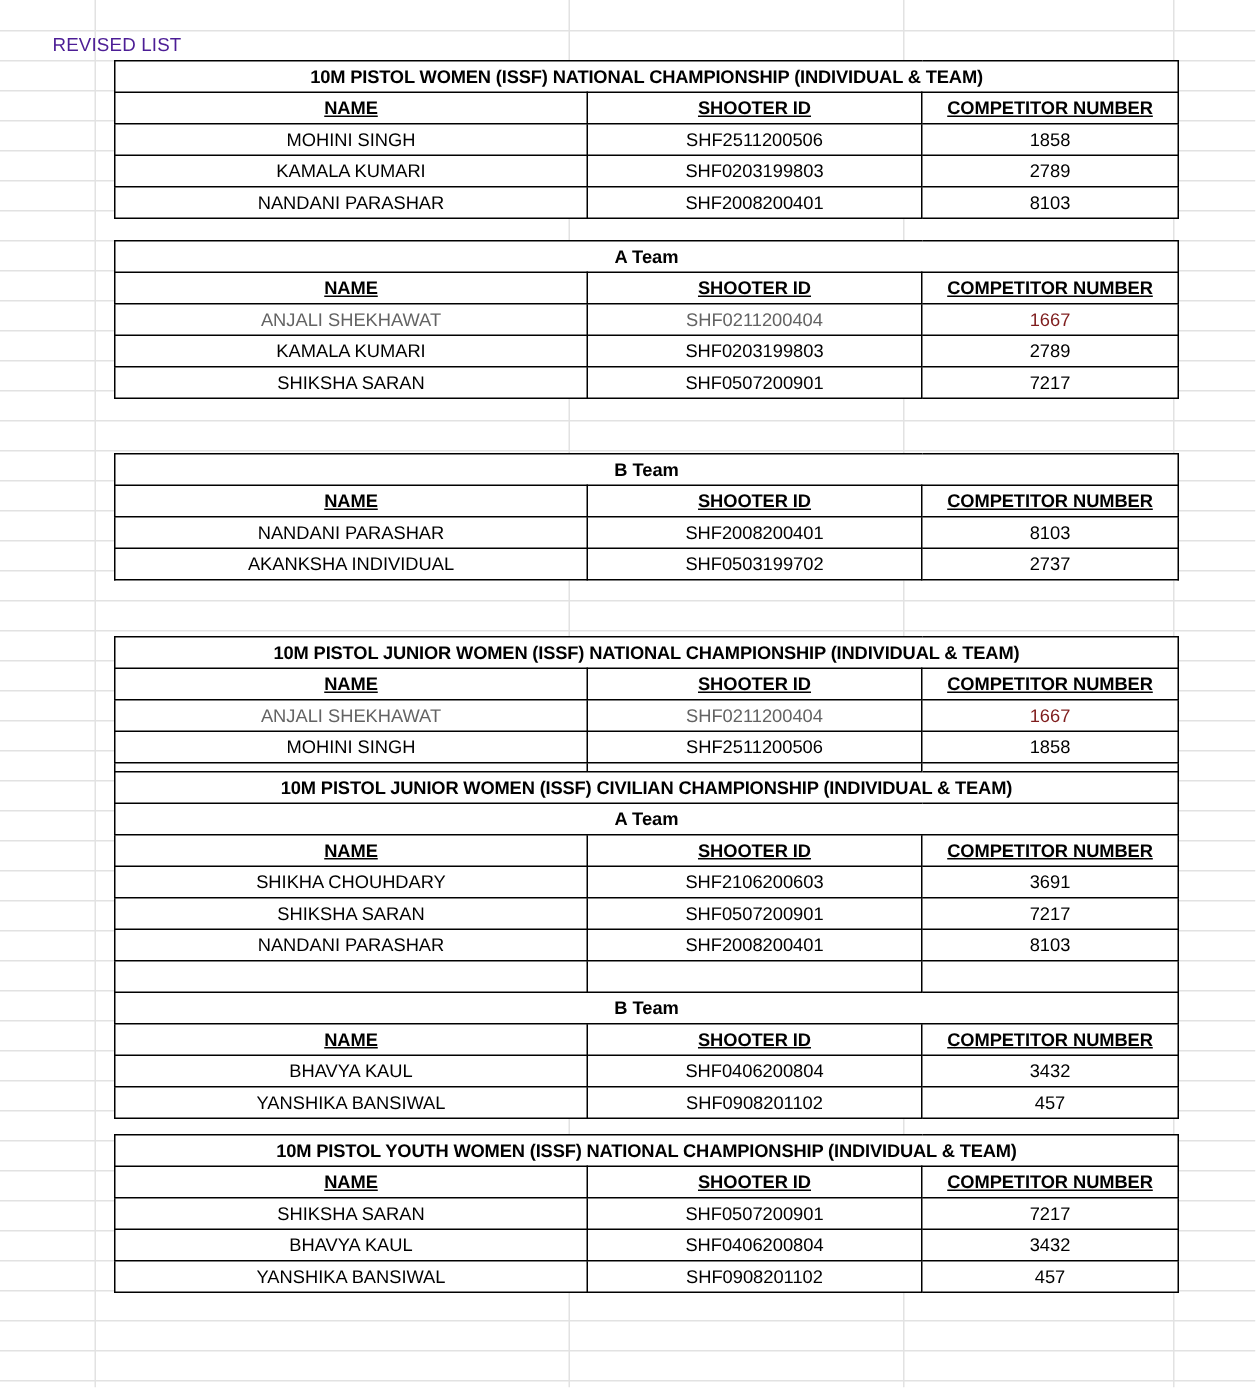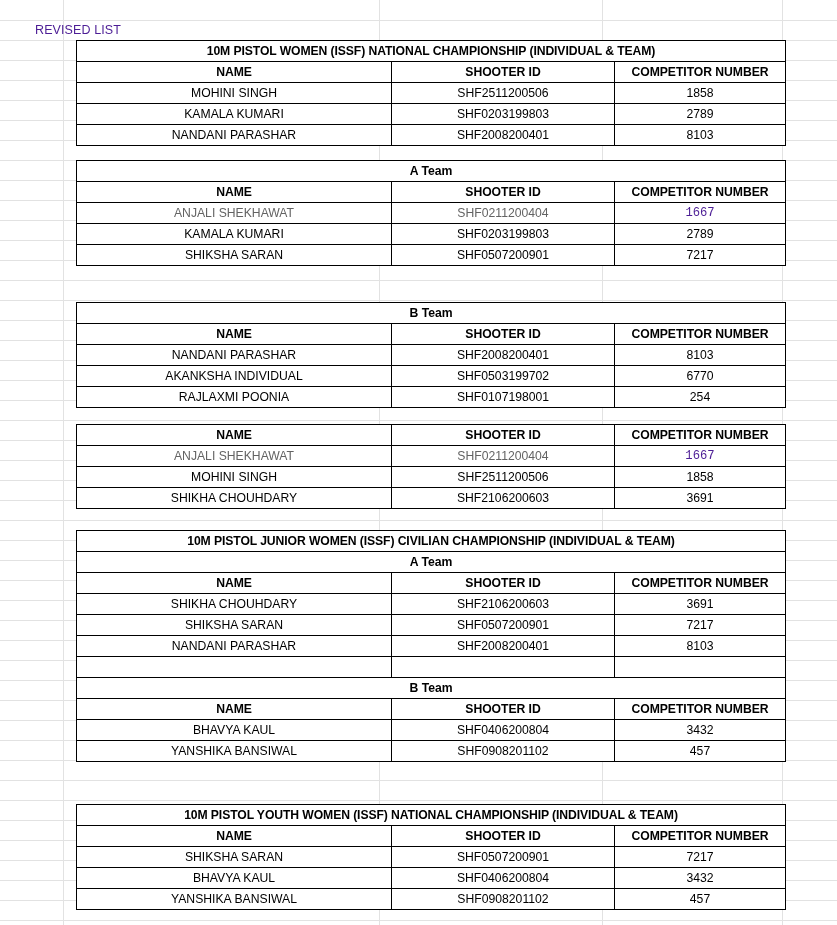--- a/index.html
+++ b/index.html
@@ -98,31 +98,31 @@
   }
   td.team-cell {
     font-weight: bold;
     font-size: 12.6px;
   }
   td.col-head {
     background: #FFFF00;
     font-weight: bold;
     font-size: 12.4px;
     letter-spacing: -.05px;
+    text-decoration: underline;
   }
   td.data {
     font-weight: normal;
   }
   td.muted {
     color: #636363;
   }
   td.muted-shaded {
-    color: #4c1d95;
+    color: #7f1d1d;
     background: #f2f2f2;
-    font-family: Liberation Mono, monospace;
   }
   td.blank-row {
     border-left: 1px solid #000000;
     border-right: 1px solid #000000;
     border-top: 1px solid #000000;
     border-bottom: none;
     background: #ffffff;
   }
   td.blank-row.mid {
     border-left: 1px solid #000000;
@@ -273,38 +273,36 @@
               <td class="col-head">COMPETITOR NUMBER</td>
             </tr>
             <tr>
               <td class="data">NANDANI PARASHAR</td>
               <td class="data">SHF2008200401</td>
               <td class="data">8103</td>
             </tr>
             <tr>
               <td class="data">AKANKSHA INDIVIDUAL</td>
               <td class="data">SHF0503199702</td>
-              <td class="data">6770</td>
-            </tr>
-            <tr>
-              <td class="data">RAJLAXMI POONIA</td>
-              <td class="data">SHF0107198001</td>
-              <td class="data">254</td>
+              <td class="data">2737</td>
             </tr>
           </tbody>
         </table>
       </div>
       <div class="sheet" style="top: 424px;">
         <table class="block">
           <colgroup>
             <col class="c-name">
             <col class="c-id">
             <col class="c-num">
           </colgroup>
           <tbody>
+            <tr>
+              <td class="title-cell" colspan="3">10M PISTOL JUNIOR WOMEN (ISSF) NATIONAL CHAMPIONSHIP (INDIVIDUAL &amp; TEAM)</td>
+            </tr>
             <tr>
               <td class="col-head">NAME</td>
               <td class="col-head">SHOOTER ID</td>
               <td class="col-head">COMPETITOR NUMBER</td>
             </tr>
             <tr>
               <td class="data muted">ANJALI SHEKHAWAT</td>
               <td class="data muted">SHF0211200404</td>
               <td class="data muted-shaded">1667</td>
             </tr>
@@ -314,21 +312,21 @@
               <td class="data">1858</td>
             </tr>
             <tr>
               <td class="data">SHIKHA CHOUHDARY</td>
               <td class="data">SHF2106200603</td>
               <td class="data">3691</td>
             </tr>
           </tbody>
         </table>
       </div>
-      <div class="sheet" style="top: 530px;">
+      <div class="sheet" style="top: 514px;">
         <table class="block">
           <colgroup>
             <col class="c-name">
             <col class="c-id">
             <col class="c-num">
           </colgroup>
           <tbody>
             <tr>
               <td class="title-cell" colspan="3">10M PISTOL JUNIOR WOMEN (ISSF) CIVILIAN CHAMPIONSHIP (INDIVIDUAL &amp; TEAM)</td>
             </tr>
@@ -374,21 +372,21 @@
               <td class="data">3432</td>
             </tr>
             <tr>
               <td class="data">YANSHIKA BANSIWAL</td>
               <td class="data">SHF0908201102</td>
               <td class="data">457</td>
             </tr>
           </tbody>
         </table>
       </div>
-      <div class="sheet" style="top: 804px;">
+      <div class="sheet" style="top: 756px;">
         <table class="block">
           <colgroup>
             <col class="c-name">
             <col class="c-id">
             <col class="c-num">
           </colgroup>
           <tbody>
             <tr>
               <td class="title-cell" colspan="3">10M PISTOL YOUTH WOMEN (ISSF) NATIONAL CHAMPIONSHIP (INDIVIDUAL &amp; TEAM)</td>
             </tr>

